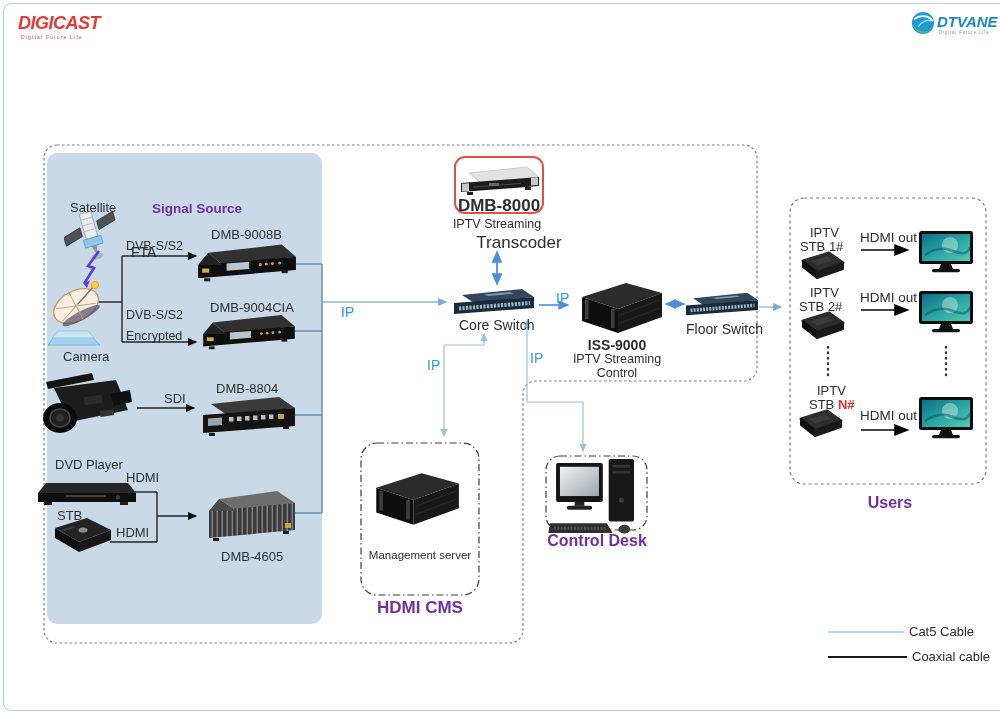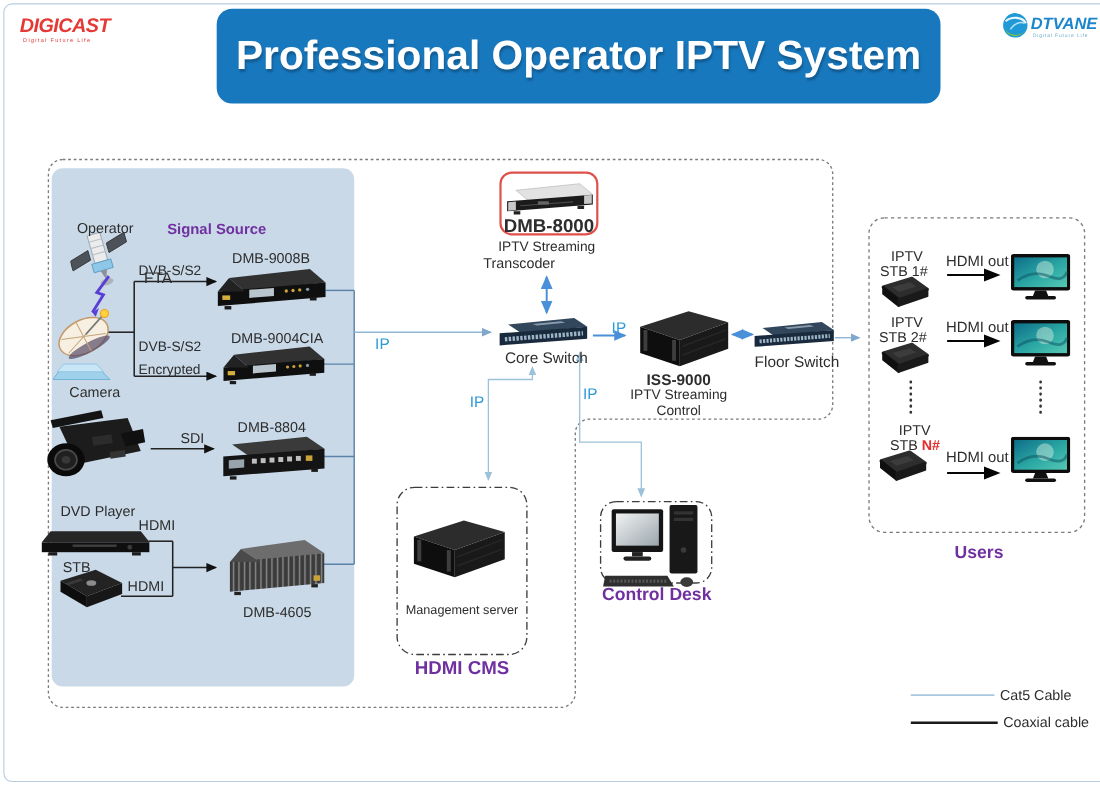--- a/index.html
+++ b/index.html
@@ -204,23 +204,20 @@
         <circle cx="13" cy="13" r="12" fill="#1f9ad6"></circle>
         <path d="M2,15 C6,24.5 20.5,25 24.5,15.5 C19,26.5 6,26.5 2,15 Z" fill="#7cc142"></path>
         <path d="M3.5,9 C10,3.5 20,5 23.5,11" stroke="#ffffff" stroke-width="2" fill="none" opacity=".92"></path>
         <path d="M8,17 C12,11 18,9 22,11" stroke="#d8f0fa" stroke-width="1.4" fill="none" opacity=".8"></path>
       </symbol>
     </defs>
   </svg>
 
   <div class="digicast">DIGICAST</div>
   <div class="digitag">Digital Future Life</div>
-  <div class="banner">
-    <div>Professional Operator IPTV System</div>
-  </div>
   <svg class="icon" style="left:911px;top:11px" width="24" height="24">
       <use href="#sym-globe"></use>
     </svg>
   <div class="dtvane">DTVANE</div>
   <div class="dtvtag">Digital Future Life</div>
 
   <div class="panel"></div>
 
   <svg class="layer" width="1000" height="714" viewBox="0 0 1000 714">
     <defs>
@@ -356,40 +353,40 @@
   <svg class="icon" style="left:919px;top:231px" width="54" height="44">
       <use href="#sym-tv"></use>
     </svg>
   <svg class="icon" style="left:919px;top:291px" width="54" height="44">
       <use href="#sym-tv"></use>
     </svg>
   <svg class="icon" style="left:919px;top:397px" width="54" height="44">
       <use href="#sym-tv"></use>
     </svg>
 
-  <div class="lbl" style="left:70px;top:201px">Operator</div>
+  <div class="lbl" style="left:70px;top:201px">Satellite</div>
   <div class="lbl purple" style="left:152px;top:201px;font-size:13.5px">Signal Source</div>
   <div class="lbl" style="left:211px;top:228px">DMB-9008B</div>
   <div class="lbl" style="left:126px;top:239px;font-size:12.5px">DVB-S/S2</div>
   <div class="lbl" style="left:131px;top:244px;font-size:14px">FTA</div>
   <div class="lbl" style="left:210px;top:301px">DMB-9004CIA</div>
   <div class="lbl" style="left:126px;top:308px;font-size:12.5px">DVB-S/S2</div>
   <div class="lbl" style="left:126px;top:329px;font-size:12.5px">Encrypted</div>
   <div class="lbl" style="left:63px;top:350px">Camera</div>
   <div class="lbl" style="left:164px;top:392px">SDI</div>
   <div class="lbl" style="left:216px;top:382px">DMB-8804</div>
   <div class="lbl" style="left:55px;top:458px">DVD Player</div>
   <div class="lbl" style="left:126px;top:471px">HDMI</div>
   <div class="lbl" style="left:57px;top:509px">STB</div>
   <div class="lbl" style="left:116px;top:526px">HDMI</div>
   <div class="lbl" style="left:221px;top:550px">DMB-4605</div>
 
   <div class="lbl ctr bold" style="left:455px;width:88px;top:196px;font-size:17px">DMB-8000</div>
   <div class="lbl ctr" style="left:437px;width:120px;top:217px;font-size:12.5px">IPTV Streaming</div>
-  <div class="lbl ctr" style="left:412px;width:120px;top:233px;font-size:13px">Transcoder</div>
+  <div class="lbl ctr" style="left:459px;width:120px;top:233px;font-size:17px">Transcoder</div>
   <div class="lbl" style="left:459px;top:317px;font-size:14px">Core Switch</div>
   <div class="lbl ip" style="left:341px;top:304px">IP</div>
   <div class="lbl ip" style="left:556px;top:290px">IP</div>
   <div class="lbl ip" style="left:427px;top:357px">IP</div>
   <div class="lbl ip" style="left:530px;top:350px">IP</div>
   <div class="lbl ctr bold" style="left:567px;width:100px;top:337px;font-size:14px">ISS-9000</div>
   <div class="lbl ctr" style="left:557px;width:120px;top:352px;font-size:12.5px">IPTV Streaming</div>
   <div class="lbl ctr" style="left:557px;width:120px;top:366px;font-size:12.5px">Control</div>
   <div class="lbl" style="left:686px;top:321px;font-size:14px">Floor Switch</div>
 

